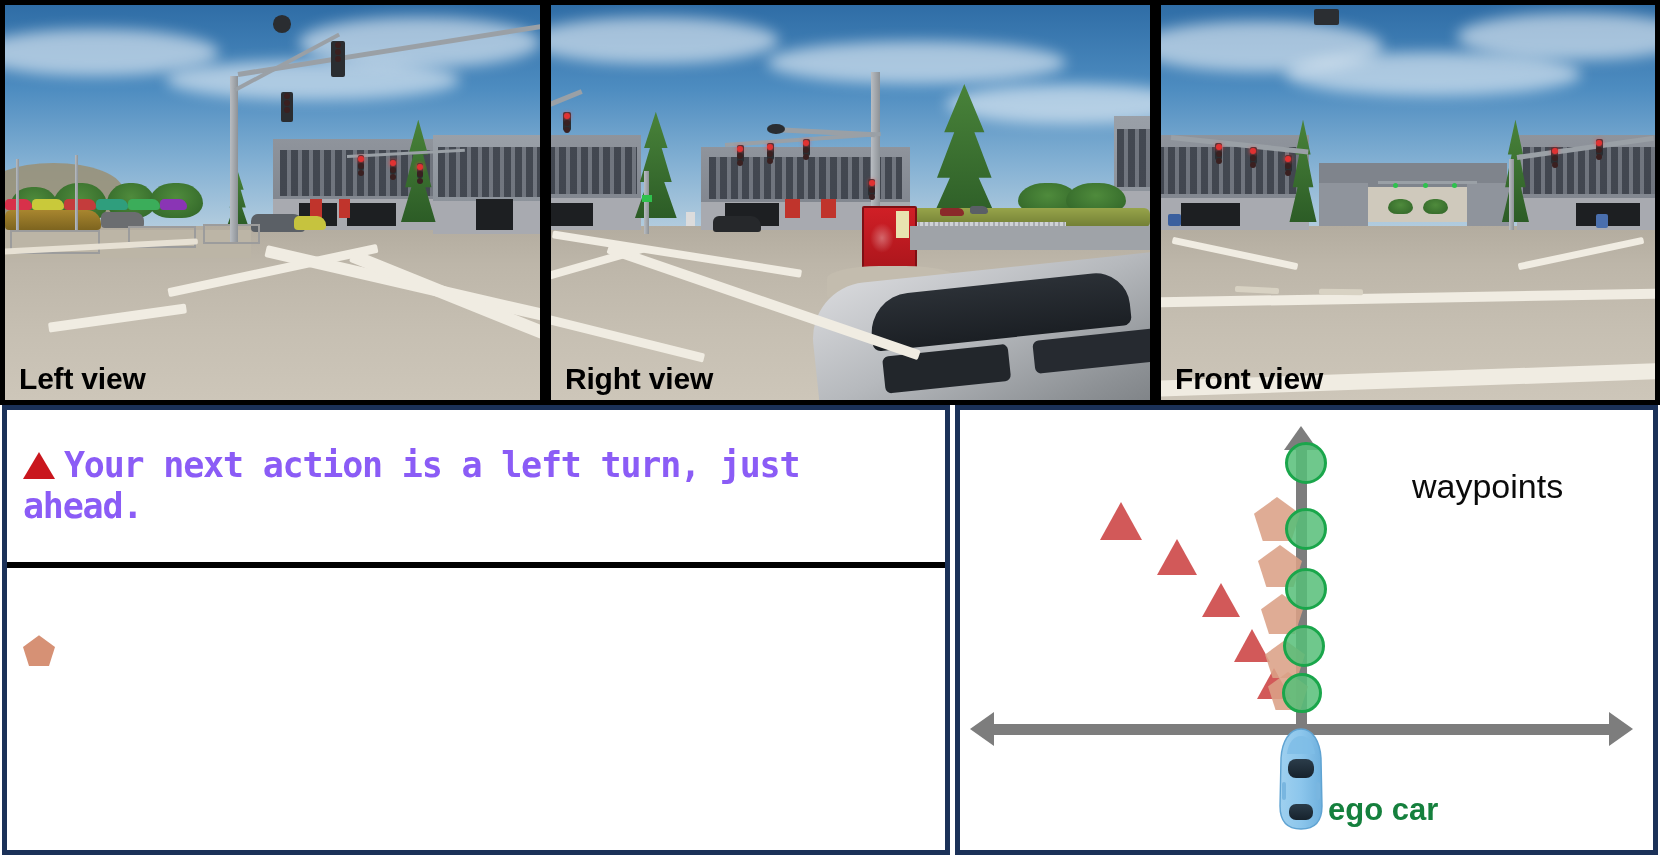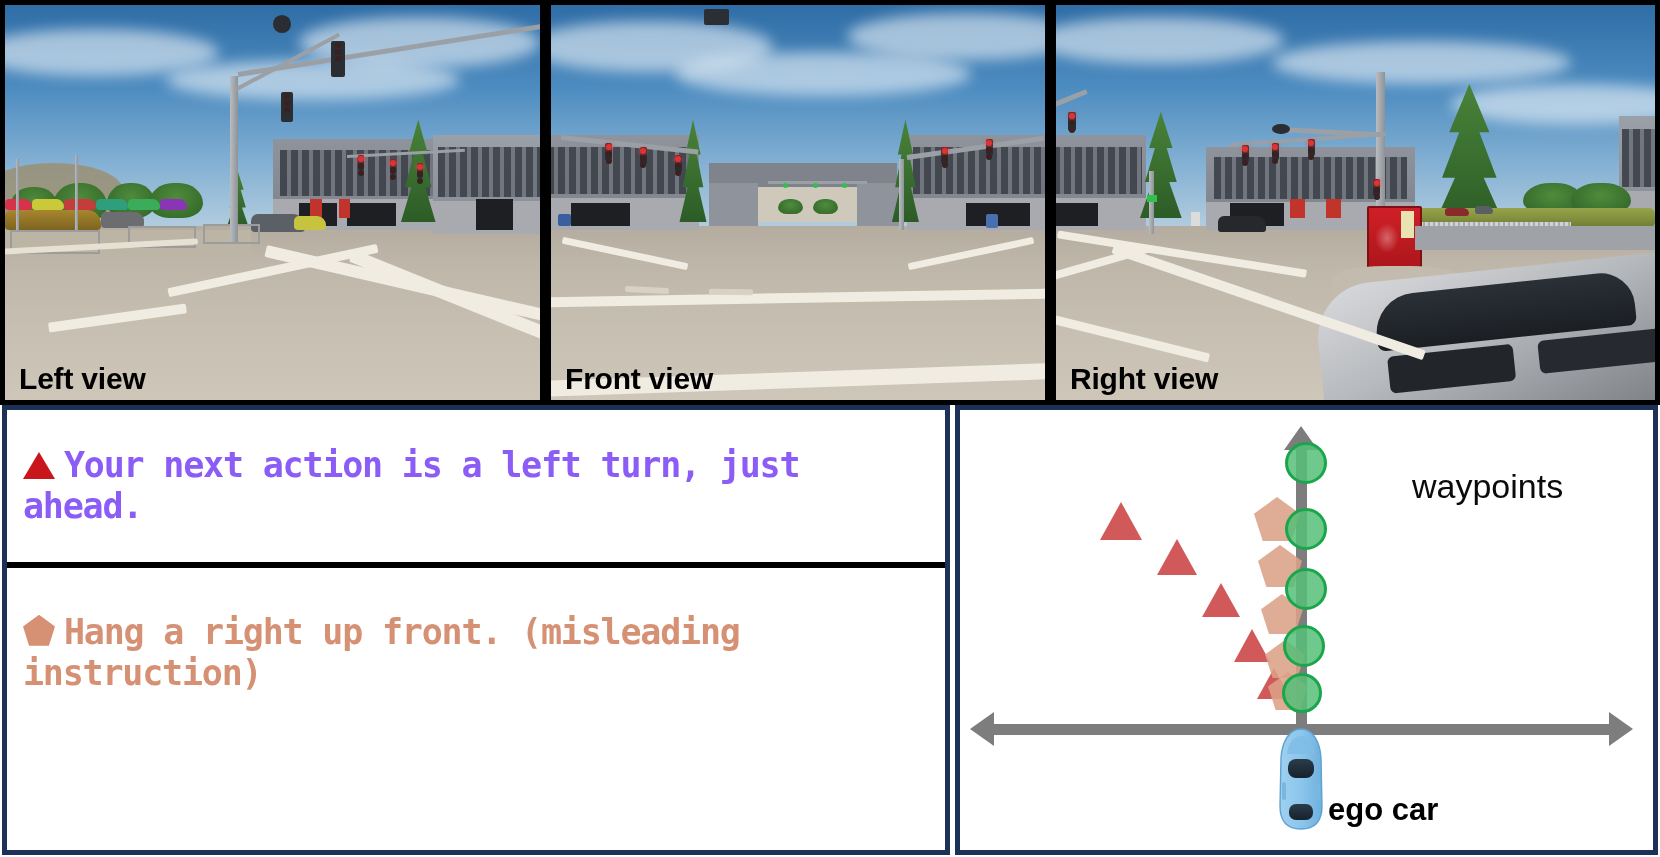--- a/index.html
+++ b/index.html
@@ -69,21 +69,21 @@
   .ah-r{border-left:24px solid #7d7d7d;}
   .av-u{position:absolute;width:0;height:0;border-left:17px solid transparent;
         border-right:17px solid transparent;border-bottom:24px solid #7d7d7d;}
   .wp{position:absolute;}
   .wp.circle{border-radius:50%;background:rgba(86,190,120,.85);border:3px solid #1aa64b;}
   .tri-shape{position:absolute;background:rgba(200,52,52,.82);
              clip-path:polygon(50% 0,100% 100%,0 100%);}
   .pent-shape{position:absolute;background:rgba(219,160,134,.88);
              clip-path:polygon(50% 0,100% 38%,81% 100%,19% 100%,0 38%);}
   .egocar{position:absolute;}
-  .ego-label{position:absolute;color:#000000;font-weight:bold;font-size:31px;}
+  .ego-label{position:absolute;color:#15803d;font-weight:bold;font-size:31px;}
   .wp-label{position:absolute;color:#0b0b0b;font-size:34px;line-height:1.22;}
 </style>
 </head>
 <body>
 
 <div id="root">
 
   <div class="cams">
 
     <div class="cam left">
@@ -169,20 +169,119 @@
 
         <div class="lane" style="left:30%;top:66%;width:40%;height:2.4%;transform:rotate(-12deg);"></div>
         <div class="lane" style="left:8%;top:78%;width:26%;height:2.6%;transform:rotate(-8deg);"></div>
         <div class="lane" style="left:48%;top:69%;width:55%;height:3%;transform:rotate(13deg);"></div>
         <div class="lane" style="left:63%;top:74%;width:48%;height:3.4%;transform:rotate(22deg);"></div>
         <div class="lane" style="left:-4%;top:60.5%;width:40%;height:1.6%;transform:rotate(-3deg);background:#e7e1d4;"></div>
       </div>
       <div class="viewlabel">Left view</div>
     </div>
 
+    <div class="cam right">
+      <div class="scene">
+        <div class="sky"></div>
+        <div class="cloud" style="left:-4%;top:3%;width:42%;height:12%;"></div>
+        <div class="cloud" style="left:36%;top:9%;width:50%;height:11%;"></div>
+        <div class="cloud" style="left:66%;top:20%;width:42%;height:10%;"></div>
+        <div class="ground"></div>
+
+        <div class="bldg" style="left:-3%;top:33%;width:18%;height:24%;">
+          <div class="wins"></div>
+            <div class="base"></div>
+          </div>
+        <div class="bldg" style="left:25%;top:36%;width:35%;height:21%;">
+          <div class="wins"></div>
+            <div class="base"></div>
+          </div>
+        <div class="bldg" style="left:94%;top:28%;width:14%;height:29%;background:linear-gradient(#9aa0a8,#868c94);">
+          <div class="wins"></div>
+            <div class="base"></div>
+          </div>
+        <div class="garage" style="left:29%;top:50%;width:9%;height:6%;"></div>
+        <div class="garage" style="left:0%;top:50%;width:7%;height:6%;"></div>
+        <div style="position:absolute;left:39%;top:49%;width:2.5%;height:5%;background:#c0342c;"></div>
+        <div style="position:absolute;left:45%;top:49%;width:2.5%;height:5%;background:#c0342c;"></div>
+
+        <div class="conifer" style="left:14%;top:27%;width:7%;height:27%;"></div>
+        <div class="conifer" style="left:63%;top:20%;width:12%;height:36%;"></div>
+        <div class="tree" style="left:78%;top:45%;width:10%;height:8%;"></div>
+        <div class="tree" style="left:86%;top:45%;width:10%;height:8%;"></div>
+        <div style="position:absolute;left:60%;top:51.5%;width:40%;height:5%;background:linear-gradient(#97a44a,#6f7c33);border-radius:6px;"></div>
+        <div style="position:absolute;left:60%;top:55%;width:26%;height:4%;background:#cfd2d6;
+                    background-image:repeating-linear-gradient(90deg,#cfd2d6 0 3px,#a8abb0 3px 5px);"></div>
+
+        <div class="pole" style="left:53.5%;top:17%;width:1.5%;height:46%;"></div>
+        <div class="mastarm" style="left:37%;top:31%;width:17%;height:5px;transform:rotate(3deg);"></div>
+        <div style="position:absolute;left:36%;top:30%;width:3%;height:2.6%;background:#2a2d31;border-radius:50%;"></div>
+        <div class="mastarm" style="left:29%;top:35%;width:26%;height:4px;transform:rotate(-4deg);"></div>
+        <div class="tlight" style="left:31%;top:35.5%;width:7px;height:17px;">
+            <i class="on-r"></i>
+            <i></i>
+            <i></i>
+          </div>
+        <div class="tlight" style="left:36%;top:35%;width:7px;height:17px;">
+            <i class="on-r"></i>
+            <i></i>
+            <i></i>
+          </div>
+        <div class="tlight" style="left:42%;top:34%;width:7px;height:17px;">
+            <i class="on-r"></i>
+            <i></i>
+            <i></i>
+          </div>
+        <div class="tlight" style="left:53%;top:44%;width:7px;height:17px;">
+            <i class="on-r"></i>
+            <i></i>
+            <i></i>
+          </div>
+        <div class="mastarm" style="left:-6%;top:28%;width:12%;height:5px;transform:rotate(-22deg);"></div>
+        <div class="tlight" style="left:2%;top:27%;width:8px;height:19px;">
+            <i class="on-r"></i>
+            <i></i>
+            <i></i>
+          </div>
+        <div class="pole" style="left:15.5%;top:42%;width:.8%;height:16%;"></div>
+        <div style="position:absolute;left:15.2%;top:48%;width:1.6%;height:2%;background:#2fc14d;"></div>
+
+        <div style="position:absolute;left:52%;top:51%;width:8.5%;height:18%;
+                    background:linear-gradient(#d01f26,#a5141a);border:2px solid #7e0f14;border-radius:2px;">
+          <div style="position:absolute;left:62%;top:4%;width:26%;height:38%;background:#e8e3b0;"></div>
+          <div style="position:absolute;left:10%;top:20%;width:48%;height:42%;
+                      background:radial-gradient(ellipse,#ffffff55,transparent 70%);border-radius:40%;"></div>
+          <div style="position:absolute;left:10%;bottom:6%;width:46%;height:10%;background:#1a1a1a;"></div>
+        </div>
+        <div style="position:absolute;left:46%;top:66%;width:22%;height:8%;background:#c3bcae;border-radius:40% 40% 0 0;"></div>
+
+        <div class="car" style="left:27%;top:53.5%;width:8%;height:4%;background:#26282b;border-radius:6px 10px 3px 3px;"></div>
+        <div class="car" style="left:65%;top:51.5%;width:4%;height:2%;background:#8a2a2a;"></div>
+        <div class="car" style="left:70%;top:51%;width:3%;height:1.8%;background:#5a5f66;"></div>
+        <div style="position:absolute;left:22.5%;top:52.5%;width:1.6%;height:3.5%;background:#dcdcdc;"></div>
+
+        <div style="position:absolute;left:44%;top:66%;width:70%;height:42%;
+                    background:linear-gradient(160deg,#d9dadd 0%,#b6b9bd 38%,#8d9195 72%,#6f7377 100%);
+                    border-radius:56px 40px 14px 14px;transform:rotate(-6deg);">
+          <div style="position:absolute;left:14%;top:9%;width:62%;height:33%;background:linear-gradient(#2b3036,#1b1f24);
+                      border-radius:40px 34px 8px 8px;"></div>
+          <div style="position:absolute;left:16%;top:46%;width:30%;height:22%;background:#22262b;border-radius:6px;"></div>
+          <div style="position:absolute;left:52%;top:46%;width:30%;height:20%;background:#262a30;border-radius:6px;"></div>
+
+        </div>
+        <div style="position:absolute;left:60%;top:56%;width:40%;height:6%;background:#9fa3a8;"></div>
+
+        <div class="lane" style="left:0%;top:62%;width:42%;height:2%;transform:rotate(9deg);"></div>
+        <div class="lane" style="left:8%;top:74%;width:55%;height:2.6%;transform:rotate(19deg);"></div>
+        <div class="lane" style="left:-8%;top:82%;width:34%;height:2.4%;transform:rotate(14deg);"></div>
+        <div class="lane" style="left:-10%;top:66%;width:26%;height:2%;transform:rotate(-16deg);"></div>
+      </div>
+      <div class="viewlabel">Right view</div>
+    </div>
+
     <div class="cam front">
       <div class="scene">
         <div class="sky"></div>
         <div class="cloud" style="left:-5%;top:4%;width:50%;height:13%;"></div>
         <div class="cloud" style="left:25%;top:12%;width:60%;height:11%;"></div>
         <div class="cloud" style="left:60%;top:2%;width:48%;height:12%;"></div>
         <div class="ground"></div>
 
         <div class="bldg" style="left:-2%;top:33%;width:32%;height:24%;">
           <div class="wins"></div>
@@ -244,130 +343,31 @@
 
         <div class="lane" style="left:2%;top:62%;width:26%;height:1.8%;transform:rotate(12deg);"></div>
         <div class="lane" style="left:72%;top:62%;width:26%;height:1.8%;transform:rotate(-12deg);"></div>
         <div class="lane" style="left:-4%;top:73%;width:108%;height:2.6%;transform:rotate(-1deg);"></div>
         <div class="lane" style="left:15%;top:71.5%;width:9%;height:1.4%;transform:rotate(3deg);background:#d8d2c3;"></div>
         <div class="lane" style="left:32%;top:72%;width:9%;height:1.4%;transform:rotate(1deg);background:#d8d2c3;"></div>
         <div class="lane" style="left:-5%;top:93%;width:110%;height:4%;transform:rotate(-2deg);"></div>
       </div>
       <div class="viewlabel">Front view</div>
     </div>
-
-    <div class="cam right">
-      <div class="scene">
-        <div class="sky"></div>
-        <div class="cloud" style="left:-4%;top:3%;width:42%;height:12%;"></div>
-        <div class="cloud" style="left:36%;top:9%;width:50%;height:11%;"></div>
-        <div class="cloud" style="left:66%;top:20%;width:42%;height:10%;"></div>
-        <div class="ground"></div>
-
-        <div class="bldg" style="left:-3%;top:33%;width:18%;height:24%;">
-          <div class="wins"></div>
-            <div class="base"></div>
-          </div>
-        <div class="bldg" style="left:25%;top:36%;width:35%;height:21%;">
-          <div class="wins"></div>
-            <div class="base"></div>
-          </div>
-        <div class="bldg" style="left:94%;top:28%;width:14%;height:29%;background:linear-gradient(#9aa0a8,#868c94);">
-          <div class="wins"></div>
-            <div class="base"></div>
-          </div>
-        <div class="garage" style="left:29%;top:50%;width:9%;height:6%;"></div>
-        <div class="garage" style="left:0%;top:50%;width:7%;height:6%;"></div>
-        <div style="position:absolute;left:39%;top:49%;width:2.5%;height:5%;background:#c0342c;"></div>
-        <div style="position:absolute;left:45%;top:49%;width:2.5%;height:5%;background:#c0342c;"></div>
-
-        <div class="conifer" style="left:14%;top:27%;width:7%;height:27%;"></div>
-        <div class="conifer" style="left:63%;top:20%;width:12%;height:36%;"></div>
-        <div class="tree" style="left:78%;top:45%;width:10%;height:8%;"></div>
-        <div class="tree" style="left:86%;top:45%;width:10%;height:8%;"></div>
-        <div style="position:absolute;left:60%;top:51.5%;width:40%;height:5%;background:linear-gradient(#97a44a,#6f7c33);border-radius:6px;"></div>
-        <div style="position:absolute;left:60%;top:55%;width:26%;height:4%;background:#cfd2d6;
-                    background-image:repeating-linear-gradient(90deg,#cfd2d6 0 3px,#a8abb0 3px 5px);"></div>
-
-        <div class="pole" style="left:53.5%;top:17%;width:1.5%;height:46%;"></div>
-        <div class="mastarm" style="left:37%;top:31%;width:17%;height:5px;transform:rotate(3deg);"></div>
-        <div style="position:absolute;left:36%;top:30%;width:3%;height:2.6%;background:#2a2d31;border-radius:50%;"></div>
-        <div class="mastarm" style="left:29%;top:35%;width:26%;height:4px;transform:rotate(-4deg);"></div>
-        <div class="tlight" style="left:31%;top:35.5%;width:7px;height:17px;">
-            <i class="on-r"></i>
-            <i></i>
-            <i></i>
-          </div>
-        <div class="tlight" style="left:36%;top:35%;width:7px;height:17px;">
-            <i class="on-r"></i>
-            <i></i>
-            <i></i>
-          </div>
-        <div class="tlight" style="left:42%;top:34%;width:7px;height:17px;">
-            <i class="on-r"></i>
-            <i></i>
-            <i></i>
-          </div>
-        <div class="tlight" style="left:53%;top:44%;width:7px;height:17px;">
-            <i class="on-r"></i>
-            <i></i>
-            <i></i>
-          </div>
-        <div class="mastarm" style="left:-6%;top:28%;width:12%;height:5px;transform:rotate(-22deg);"></div>
-        <div class="tlight" style="left:2%;top:27%;width:8px;height:19px;">
-            <i class="on-r"></i>
-            <i></i>
-            <i></i>
-          </div>
-        <div class="pole" style="left:15.5%;top:42%;width:.8%;height:16%;"></div>
-        <div style="position:absolute;left:15.2%;top:48%;width:1.6%;height:2%;background:#2fc14d;"></div>
-
-        <div style="position:absolute;left:52%;top:51%;width:8.5%;height:18%;
-                    background:linear-gradient(#d01f26,#a5141a);border:2px solid #7e0f14;border-radius:2px;">
-          <div style="position:absolute;left:62%;top:4%;width:26%;height:38%;background:#e8e3b0;"></div>
-          <div style="position:absolute;left:10%;top:20%;width:48%;height:42%;
-                      background:radial-gradient(ellipse,#ffffff55,transparent 70%);border-radius:40%;"></div>
-          <div style="position:absolute;left:10%;bottom:6%;width:46%;height:10%;background:#1a1a1a;"></div>
-        </div>
-        <div style="position:absolute;left:46%;top:66%;width:22%;height:8%;background:#c3bcae;border-radius:40% 40% 0 0;"></div>
-
-        <div class="car" style="left:27%;top:53.5%;width:8%;height:4%;background:#26282b;border-radius:6px 10px 3px 3px;"></div>
-        <div class="car" style="left:65%;top:51.5%;width:4%;height:2%;background:#8a2a2a;"></div>
-        <div class="car" style="left:70%;top:51%;width:3%;height:1.8%;background:#5a5f66;"></div>
-        <div style="position:absolute;left:22.5%;top:52.5%;width:1.6%;height:3.5%;background:#dcdcdc;"></div>
-
-        <div style="position:absolute;left:44%;top:66%;width:70%;height:42%;
-                    background:linear-gradient(160deg,#d9dadd 0%,#b6b9bd 38%,#8d9195 72%,#6f7377 100%);
-                    border-radius:56px 40px 14px 14px;transform:rotate(-6deg);">
-          <div style="position:absolute;left:14%;top:9%;width:62%;height:33%;background:linear-gradient(#2b3036,#1b1f24);
-                      border-radius:40px 34px 8px 8px;"></div>
-          <div style="position:absolute;left:16%;top:46%;width:30%;height:22%;background:#22262b;border-radius:6px;"></div>
-          <div style="position:absolute;left:52%;top:46%;width:30%;height:20%;background:#262a30;border-radius:6px;"></div>
-
-        </div>
-        <div style="position:absolute;left:60%;top:56%;width:40%;height:6%;background:#9fa3a8;"></div>
-
-        <div class="lane" style="left:0%;top:62%;width:42%;height:2%;transform:rotate(9deg);"></div>
-        <div class="lane" style="left:8%;top:74%;width:55%;height:2.6%;transform:rotate(19deg);"></div>
-        <div class="lane" style="left:-8%;top:82%;width:34%;height:2.4%;transform:rotate(14deg);"></div>
-        <div class="lane" style="left:-10%;top:66%;width:26%;height:2%;transform:rotate(-16deg);"></div>
-      </div>
-      <div class="viewlabel">Right view</div>
-    </div>
   </div>
 
   <div class="instr">
     <div class="irow r1">
       <div class="itext" style="color:#8b5cf6;">
         <span class="gly tri-g"></span><span>Your next action is a left turn, just ahead.</span>
       </div>
     </div>
     <div class="irow r3">
       <div class="itext" style="color:#d69175;">
-        <span class="gly pent-g"></span><span>Hang a right up front. (misleading instruction)</span>
+        <span class="gly pent-g"></span>
       </div>
     </div>
   </div>
 
   <div class="diagram">
     <div class="dg">
 
       <div class="axis-h" style="left:34px;top:314px;width:615px;"></div>
       <div class="ah-l" style="left:10px;top:302px;"></div>
       <div class="ah-r" style="left:649px;top:302px;"></div>

